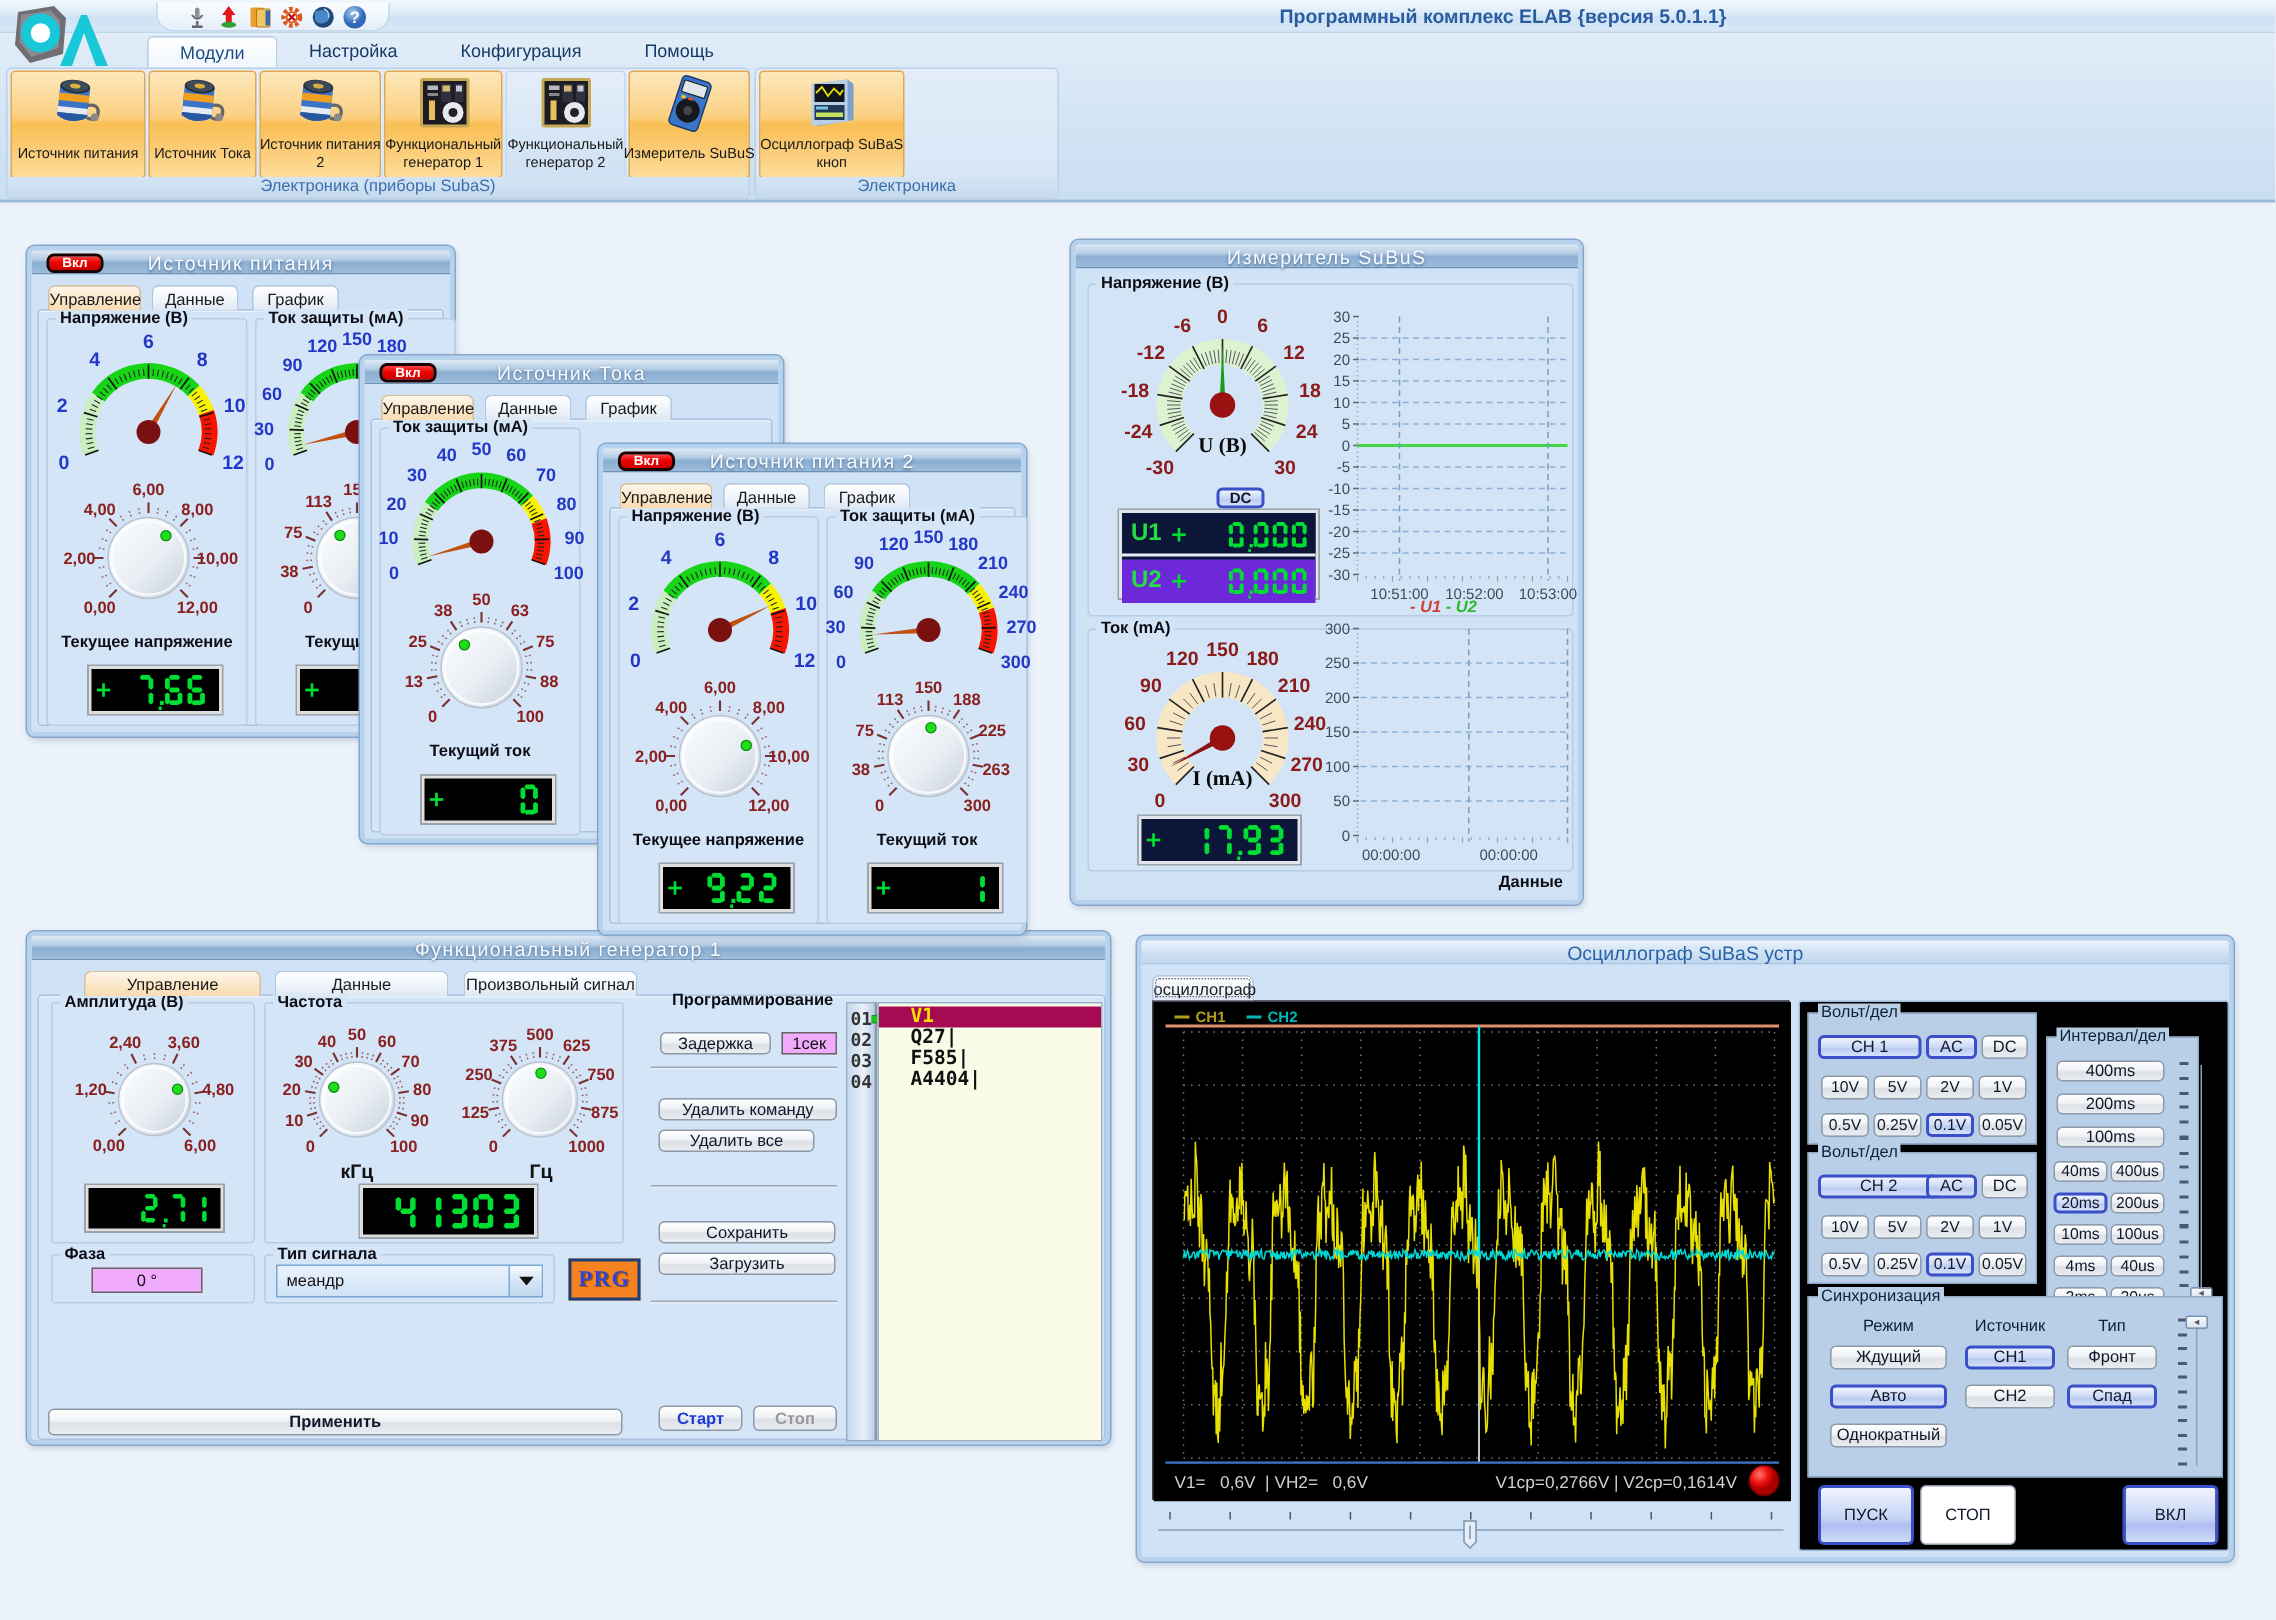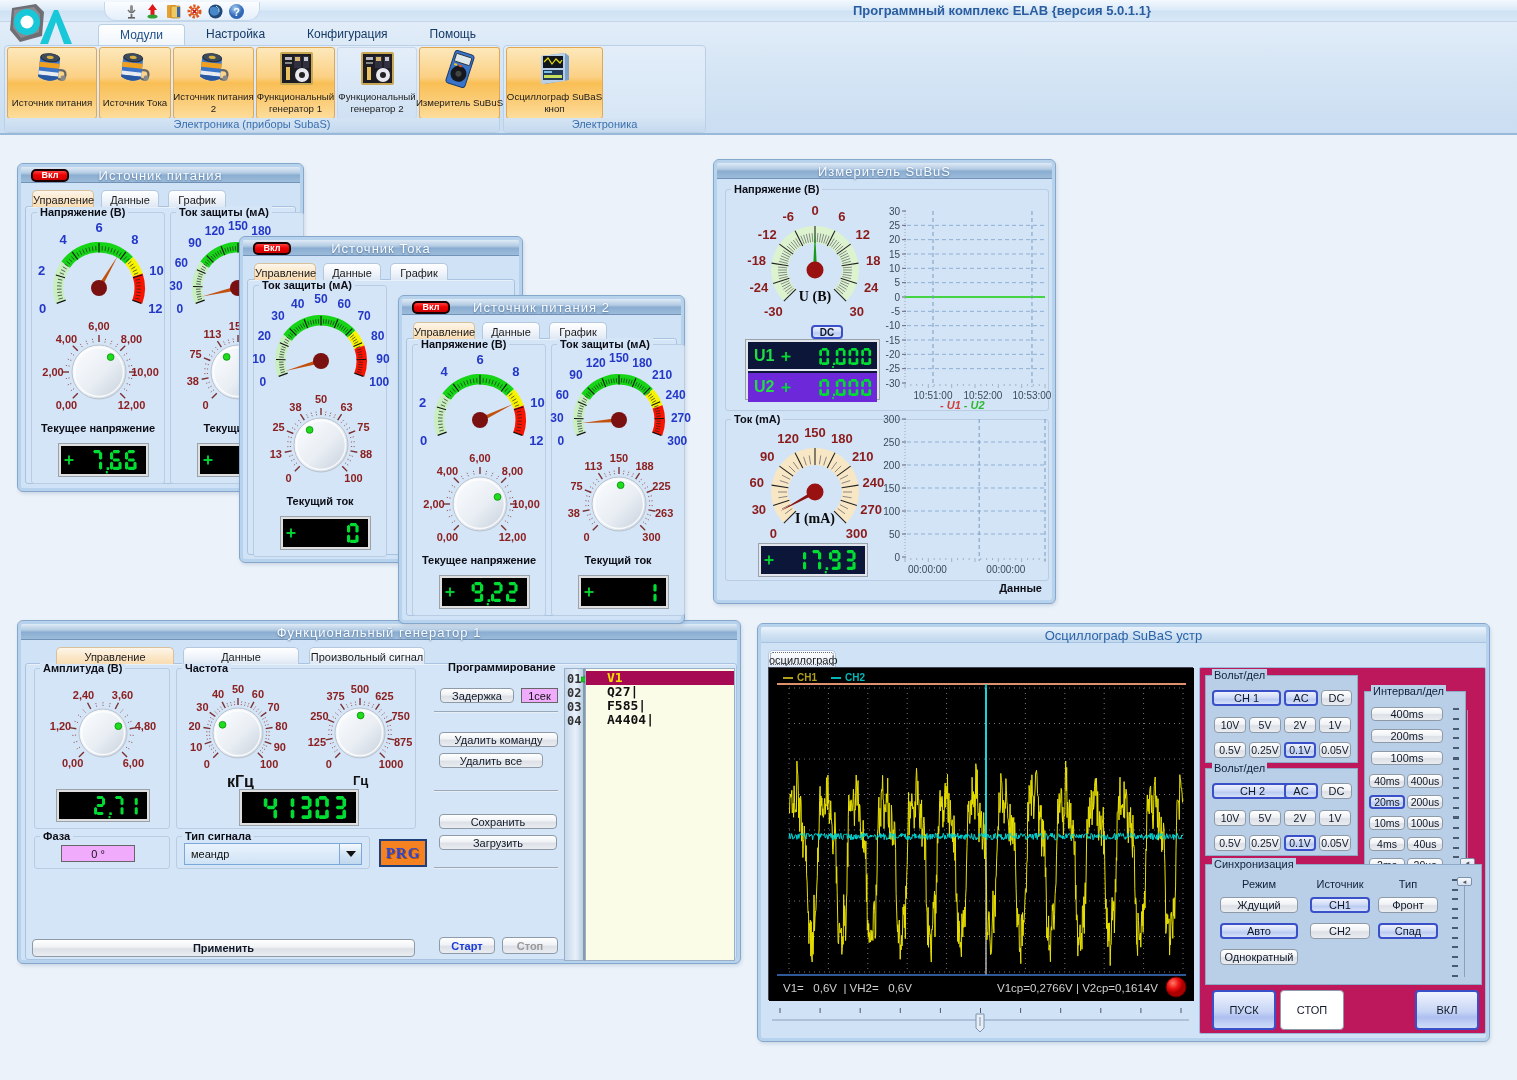--- a/index.html
+++ b/index.html
@@ -93,21 +93,21 @@
   .prog-list { position:absolute; background:#fbfce8; border:1px solid #9ab0c8; overflow:hidden; }
   .prog-nums { position:absolute; background:linear-gradient(90deg,#c6d8ec,#e8f0f9 60%, #b9cfe6); border:1px solid #9ab0c8;
      border-right:2px solid #8899aa; }
   .prog-num { position:absolute; left:2px; font-family:"DejaVu Sans Mono", monospace; font-size:12px; font-weight:bold; color:#333; }
   .prog-line { position:absolute; left:0; width:100%; font-family:"DejaVu Sans Mono", monospace; font-size:13px;
      font-weight:bold; color:#111; padding-left:21px; white-space:pre; }
   .prog-line.sel { background:#a60a52; color:#f8e000; }
   .sep-line { position:absolute; height:1px; background:#9aa8b8; box-shadow:0 1px 0 #e8eef6; }
 
   
-  .osc-right { position:absolute; background:#be185d; border:1px solid #9db8d6; border-radius:2px; }
+  .osc-right { position:absolute; background:#000000; border:1px solid #9db8d6; border-radius:2px; }
   .osc-grp { position:absolute; border:1px solid #8fa9c6; background:#b9cfe8; }
   .osc-grp-label { position:absolute; left:6px; top:-7px; font-size:11px; color:#10203a; background:#b9cfe8;
      padding:0 2px; white-space:nowrap; }
   .hdr-label { position:absolute; font-size:11px; color:#10203a; text-align:center; }
   .dash-col { position:absolute; display:flex; flex-direction:column; justify-content:space-between; }
   .dash-col span { display:block; width:6px; height:2px; background:#4a5a70; }
   .vtrack { position:absolute; width:1px; background:#8aa0bc; }
   .vthumb { position:absolute; width:15px; height:9px; background:linear-gradient(#f8fafc,#d8e2ee);
      border:1px solid #7a92b0; border-radius:2px; font-size:7px; line-height:7px; text-align:center; color:#556; }
 </style>
@@ -1606,21 +1606,21 @@
             <text x="40.5549097471375" y="23.41533705868801" fill="#8b2020" font-size="11" font-weight="bold" text-anchor="middle">375</text>
             <text x="65" y="16" fill="#8b2020" font-size="11" font-weight="bold" text-anchor="middle">500</text>
             <text x="89.4450902528625" y="23.41533705868801" fill="#8b2020" font-size="11" font-weight="bold" text-anchor="middle">625</text>
             <text x="105.65069943049662" y="43.16192897593605" fill="#8b2020" font-size="11" font-weight="bold" text-anchor="middle">750</text>
             <text x="108.15455233774215" y="68.58397416870963" fill="#8b2020" font-size="11" font-weight="bold" text-anchor="middle">875</text>
             <text x="96.11269837220809" y="91.11269837220809" fill="#8b2020" font-size="11" font-weight="bold" text-anchor="middle">1000</text>
             <circle cx="65" cy="56" r="25" fill="url(#kg8)" stroke="#b8c2ce" stroke-width="1"></circle>
             <circle cx="65" cy="56" r="22.5" fill="none" stroke="#ffffff" stroke-width="1.5" opacity="0.8"></circle>
             <circle cx="65.61074119229377" cy="38.510660527165825" r="3.4" fill="#1ddd1d" stroke="#0a8a0a" stroke-width="0.8"></circle>
           </svg></div>
-        <div style="position: absolute; left: 50px; top: 104px; font-size: 16px; font-weight: bold; color: rgb(17, 17, 17);">кГц</div>
+        <div style="position: absolute; left: 50px; top: 104px; font-size: 13px; font-weight: bold; color: rgb(17, 17, 17);">кГц</div>
         <div style="position: absolute; left: 176px; top: 104px; font-size: 13px; font-weight: bold; color: rgb(17, 17, 17);">Гц</div>
         <div class="led-box" style="left: 63px; top: 121px; width: 118px; height: 35px;"><svg width="114" height="31" viewBox="0 0 114 31">
             <g transform="translate(21.75,4)">
               <polygon points="1.84,2.0240000000000005 3.68,3.3120000000000003 3.68,10.028 1.84,11.316 0,10.028 0,3.3120000000000003" fill="#00dd33"></polygon>
               <polygon points="4.232,9.66 10.2856,9.66 11.5736,11.5 10.2856,13.34 4.232,13.34 2.9440000000000004,11.5" fill="#00dd33"></polygon>
               <polygon points="11.5,2.0240000000000005 13.34,3.3120000000000003 13.34,10.028 11.5,11.316 9.66,10.028 9.66,3.3120000000000003" fill="#00dd33"></polygon>
               <polygon points="11.5,13.34 13.34,14.628 13.34,21.343999999999998 11.5,22.631999999999998 9.66,21.343999999999998 9.66,14.628" fill="#00dd33"></polygon>
             </g>
             <g transform="translate(39,4)">
               <polygon points="11.5,2.0240000000000005 13.34,3.3120000000000003 13.34,10.028 11.5,11.316 9.66,10.028 9.66,3.3120000000000003" fill="#00dd33"></polygon>

